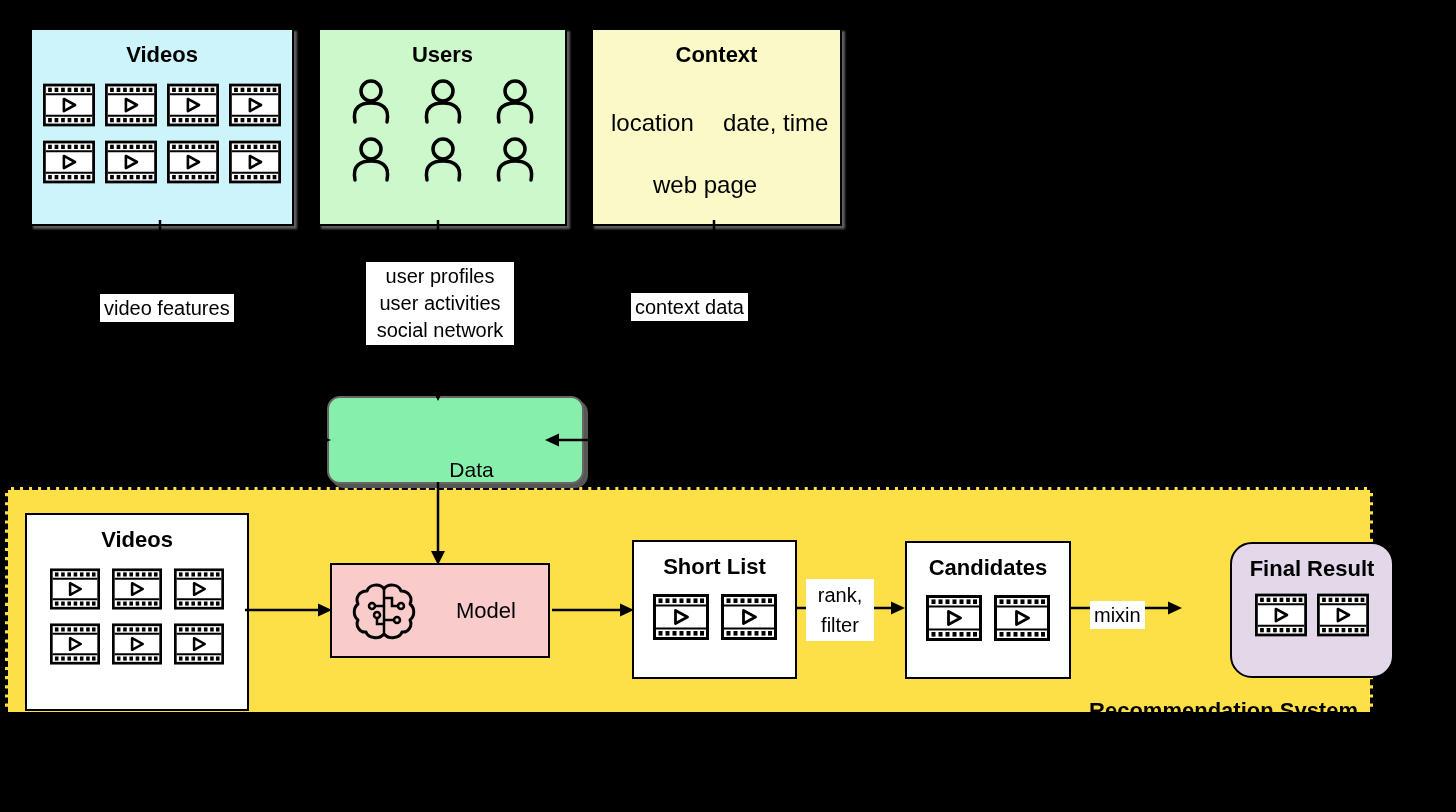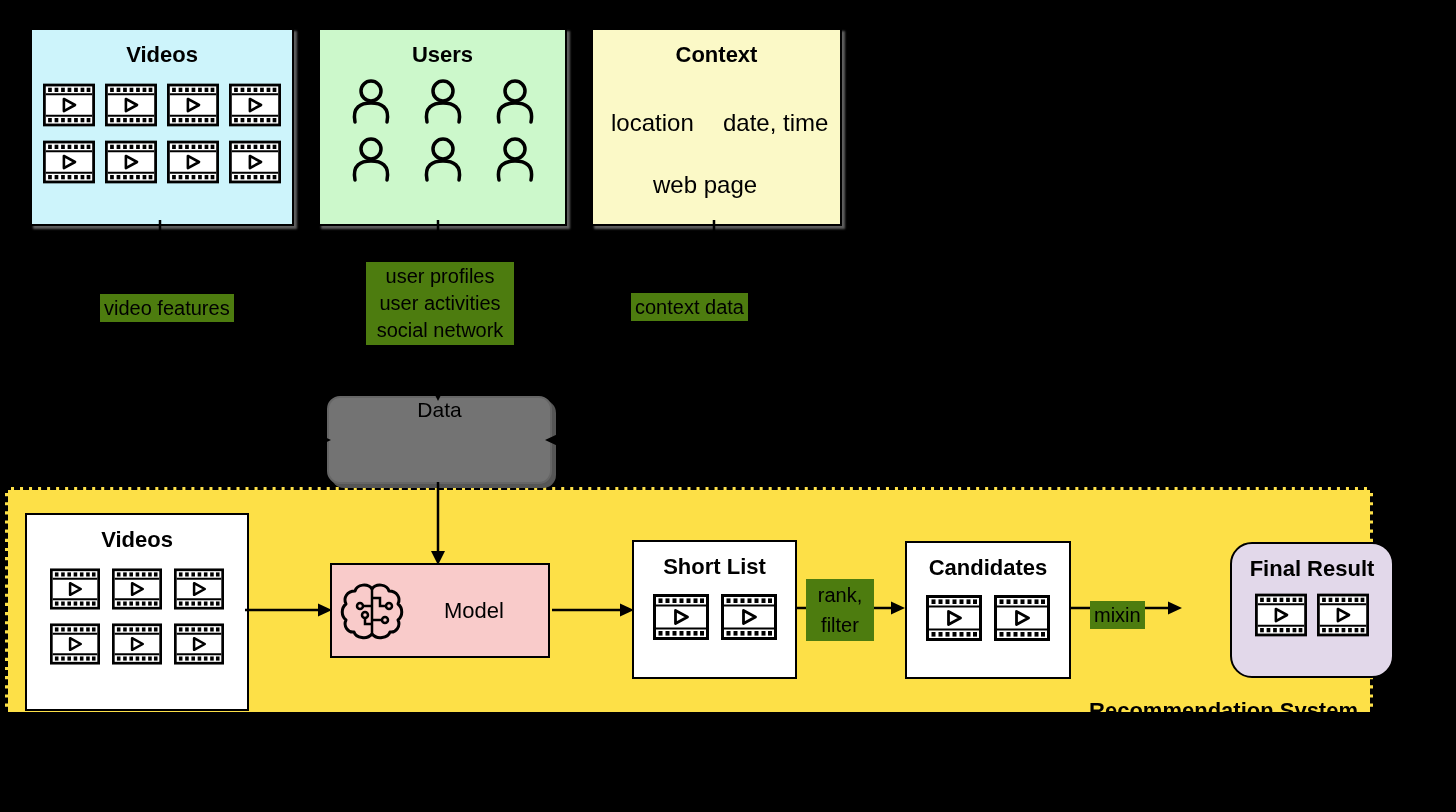--- a/index.html
+++ b/index.html
@@ -34,43 +34,43 @@
   #box-users-top .icon svg{width:48px;height:52px;}
   #box-videos-inner .icon-grid{gap:13px 12px;margin-top:16px;}
   #box-videos-inner .icon svg{width:50px;height:42px;}
   #box-shortlist .icon-grid,#box-candidates .icon-grid{gap:12px;margin-top:15px;}
   #box-shortlist .icon svg,#box-candidates .icon svg{width:56px;height:46px;}
   #final-result-box .icon-grid{gap:10px;margin-top:12px;}
   #final-result-box .icon svg{width:52px;height:44px;}
 
   
   #data-node{position:absolute;left:327px;top:396px;width:221px;height:84px;z-index:2;
-             background:#737373;border:2.5px solid #666;border-radius:13px;
-             box-shadow:4px 4px 0 #565656;display:flex;align-items:flex-start;justify-content:center;
-             font-size:21px;}
+             background:#86efac;border:2.5px solid #666;border-radius:13px;
+             box-shadow:4px 4px 0 #565656;display:flex;align-items:flex-end;justify-content:center;
+             font-size:21px;padding-left:32px;}
 
   
   #system-box{position:absolute;left:5px;top:487px;width:1368px;height:244px;z-index:1;
               background:#fde047;border:3px dashed #000;box-sizing:border-box;}
   #system-label{position:absolute;right:12px;bottom:4px;font-weight:700;font-size:22px;}
 
   
   #box-videos-inner{left:25px;top:513px;width:220px;height:194px;}
   #model-box{position:absolute;left:330px;top:563px;width:220px;height:95px;z-index:2;
              background:#f9cbca;border:2px solid #000;display:flex;align-items:center;
-             padding-left:8px;box-sizing:border-box;gap:40px;}
+             padding-left:20px;box-sizing:border-box;gap:40px;}
   #model-label{font-size:22px;}
   #model-box .icon svg{width:64px;height:62px;}
   #box-shortlist{left:632px;top:540px;width:161px;height:135px;}
   #box-candidates{left:905px;top:541px;width:162px;height:134px;}
   #final-result-box{position:absolute;left:1230px;top:542px;width:160px;height:132px;z-index:2;
                     background:#e2d8ea;border:2px solid #000;border-radius:22px;}
 
   
-  .flow-label{position:absolute;z-index:6;background:#4d7c0f;font-size:20px;line-height:26px;
+  .flow-label{position:absolute;z-index:6;background:#ffffff;font-size:20px;line-height:26px;
               padding:1px 4px;text-align:center;white-space:nowrap;}
   #label-video-features{left:100px;top:294px;}
   #label-user-data{left:366px;top:262px;width:148px;line-height:27px;padding:1px 0;}
   #label-user-data span{display:block;}
   #label-context-data{left:631px;top:293px;}
   #label-rank-filter{left:806px;top:579px;width:60px;line-height:30px;}
   #label-rank-filter span{display:block;}
   #label-mixin{left:1090px;top:593px;margin-top:8px;}
 
   

